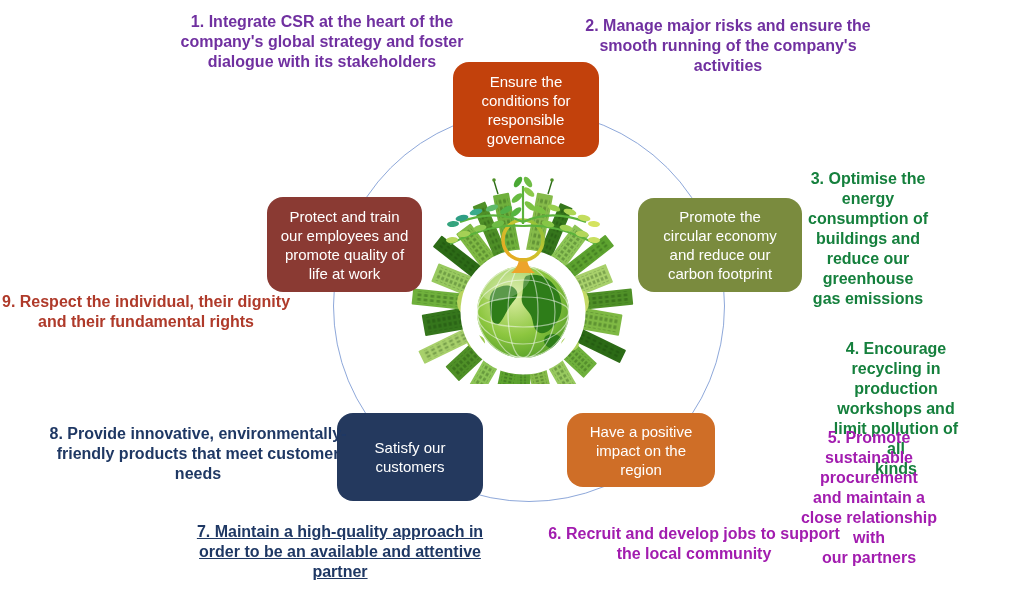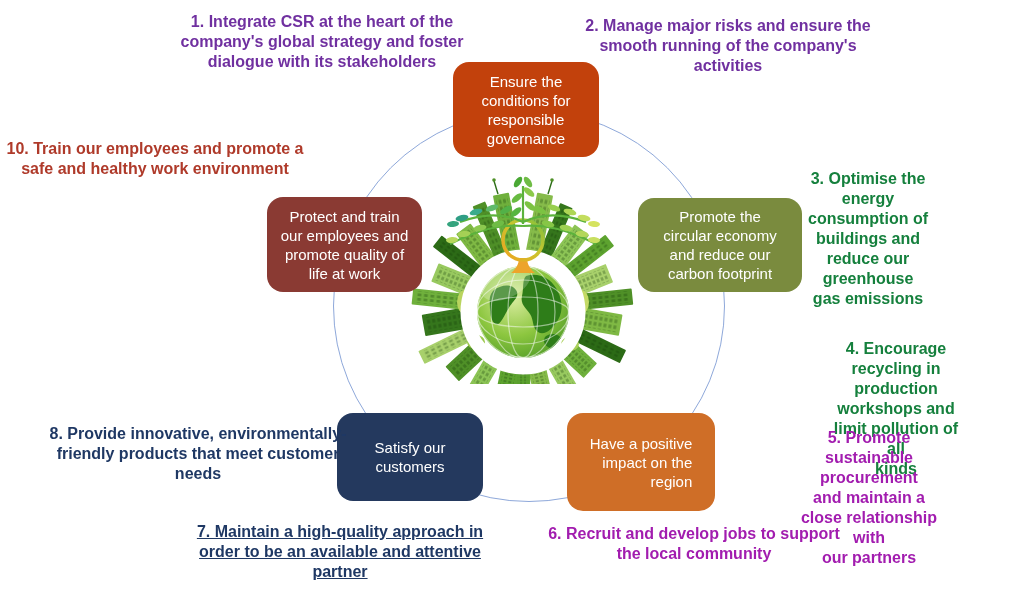--- a/index.html
+++ b/index.html
@@ -14,21 +14,21 @@
   }
   
   .pillar{
     position:absolute;z-index:3;border-radius:16px;display:flex;align-items:center;justify-content:center;
     color:#ffffff;font-size:15px;line-height:19px;text-align:center;white-space:pre-line;
   }
   .p-governance{left:453px;top:62px;width:146px;height:95px;background:#c2410c;}
   .p-circular{left:638px;top:198px;width:164px;height:94px;background:#7a8b3e;}
   .p-employees{left:267px;top:197px;width:155px;height:95px;background:#8a3a33;}
   .p-customers{left:337px;top:413px;width:146px;height:88px;background:#24395e;}
-  .p-region{left:567px;top:413px;width:148px;height:98px;background:#cf6e27;text-align:right;}
+  .p-region{left:567px;top:413px;width:148px;height:74px;background:#cf6e27;}
   
   .note{
     position:absolute;z-index:3;transform:translateX(-50%);
     font-size:16px;font-weight:bold;line-height:20px;text-align:center;white-space:pre-line;
   }
   .t-purple{color:#7030a0;}
   .t-olive{color:#15803d;margin-top:41px;}
   .t-orange{color:#a21caf;}
   .t-navy{color:#1f3864;}
   .t-red{color:#af3a2a;}
@@ -86,22 +86,22 @@
 and maintain a close relationship with
 our partners</div>
   <div class="note n6 t-orange">6. Recruit and develop jobs to support
 the local community</div>
   <div class="note n7 t-navy">7. Maintain a high-quality approach in
 order to be an available and attentive
 partner</div>
   <div class="note n8 t-navy">8. Provide innovative, environmentally-
 friendly products that meet customer
 needs</div>
-  <div class="note n10 t-red">10. Train our employees and promote a
-safe and healthy work environment</div>
+  <div class="note n9 t-red">9. Respect the individual, their dignity
+and their fundamental rights</div>
 
   <svg class="center-art" viewBox="0 0 250 212" xmlns="http://www.w3.org/2000/svg">
     <defs>
       <pattern id="win" width="5" height="7" patternUnits="userSpaceOnUse">
         <rect x="1" y="1.5" width="3" height="4" fill="rgba(15,55,5,0.30)"></rect>
       </pattern>
       <g id="bld">
         <rect x="-9" y="-60" width="18" height="60" rx="1"></rect>
         <rect x="-6.5" y="-56" width="13" height="52" fill="url(#win)"></rect>
       </g>

